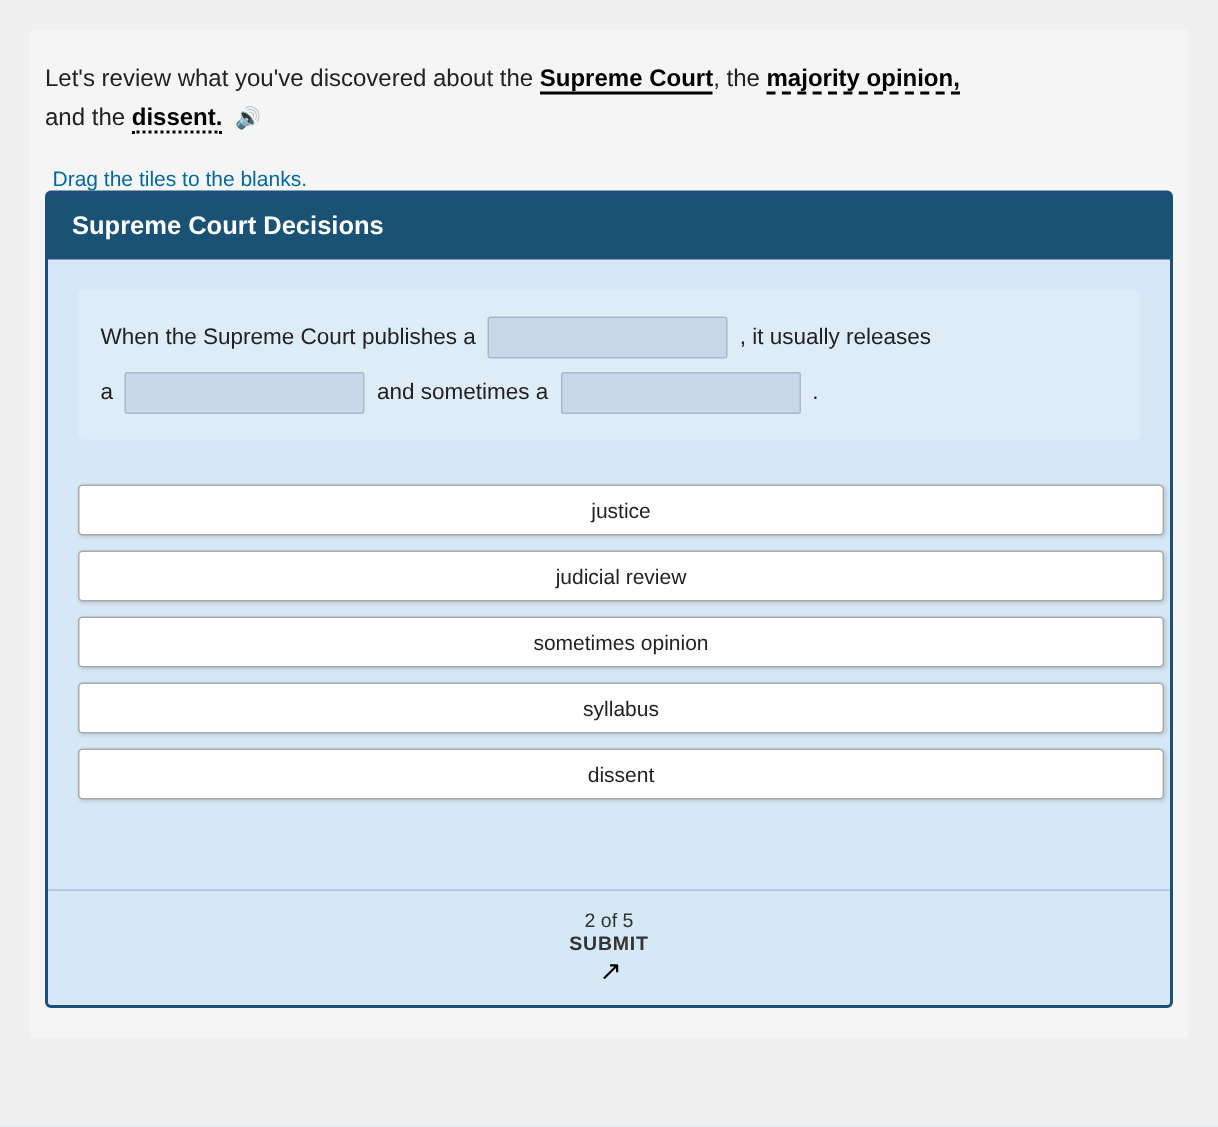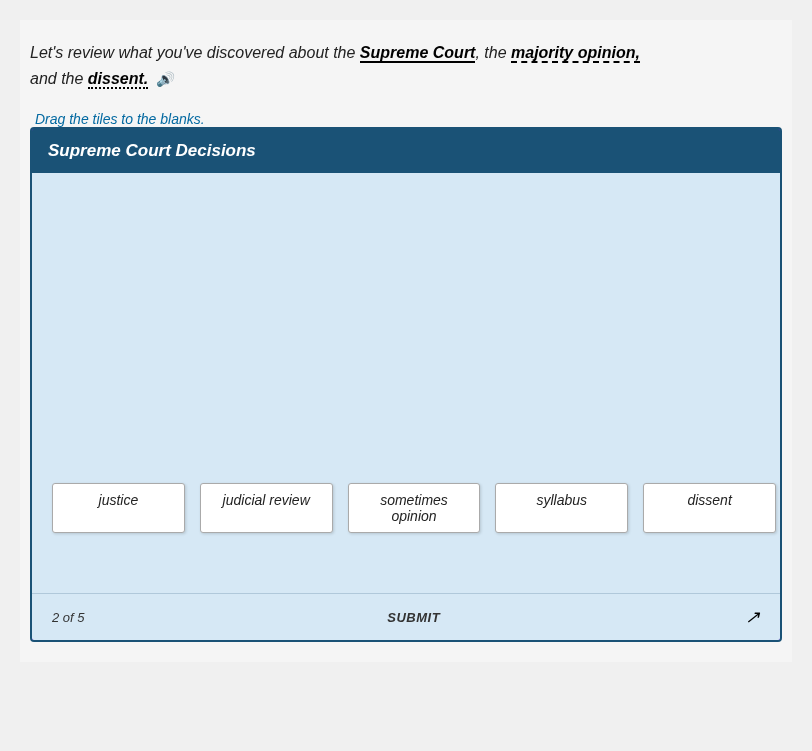--- a/index.html
+++ b/index.html
@@ -1,19 +1,18 @@
 <!DOCTYPE html>
 <html><head>
   <meta charset="utf-8">
   <style>
     * {
       box-sizing: border-box;
       margin: 0;
       padding: 0;
-      font-style: italic;
     }
 
     body {
       font-family: Arial, sans-serif;
       background: #f0f0f0;
       width: 812px;
       min-height: 751px;
       display: flex;
       justify-content: center;
       align-items: flex-start;
@@ -118,21 +117,21 @@
       vertical-align: middle;
       margin: 0 4px;
     }
 
     .tiles-area {
       position: absolute;
       bottom: 60px;
       left: 20px;
       right: 4px;
       display: grid;
-      grid-template-columns: repeat(5, 1fr);
+      grid-template-columns: repeat(1, 1fr);
       gap: 15px;
       row-gap: 10px;
     }
 
     .tile {
       background: #fff;
       border: 1px solid #aaa;
       border-radius: 3px;
       padding: 8px 12px;
       text-align: center;
@@ -142,20 +141,21 @@
       box-shadow: 1px 1px 3px rgba(0,0,0,0.15);
     }
 
     .card-footer {
       background: #d6e8f5;
       display: flex;
       justify-content: space-between;
       align-items: center;
       padding: 12px 20px;
       border-top: 1px solid #b0c8da;
+      flex-direction: column;
     }
 
     .page-count {
       font-size: 13px;
       color: #333;
     }
 
     .submit-btn {
       font-size: 13px;
       color: #333;
@@ -183,20 +183,34 @@
     <span> and the </span><span class="dissent-highlight">dissent.</span>
     <span class="audio-icon">🔊</span>
   </p>
 
   <p class="drag-instruction">Drag the tiles to the blanks.</p>
 
   <div class="card">
     <div class="card-header">Supreme Court Decisions</div>
 
     <div class="card-body">
+      <div class="sentence-area">
+        <div class="sentence-line">
+          <span>When the Supreme Court publishes a</span>
+          <span class="drop-blank"></span>
+          <span>, it usually releases</span>
+        </div>
+        <div class="sentence-line">
+          <span>a</span>
+          <span class="drop-blank"></span>
+          <span>and sometimes a</span>
+          <span class="drop-blank"></span>
+          <span>.</span>
+        </div>
+      </div>
 
       <div class="tiles-area" id="tiles-container">
       <div class="tile">justice</div>
           <div class="tile">judicial review</div>
           <div class="tile">sometimes opinion</div>
           <div class="tile">syllabus</div>
           <div class="tile">dissent</div>
         </div>
     </div>
 

